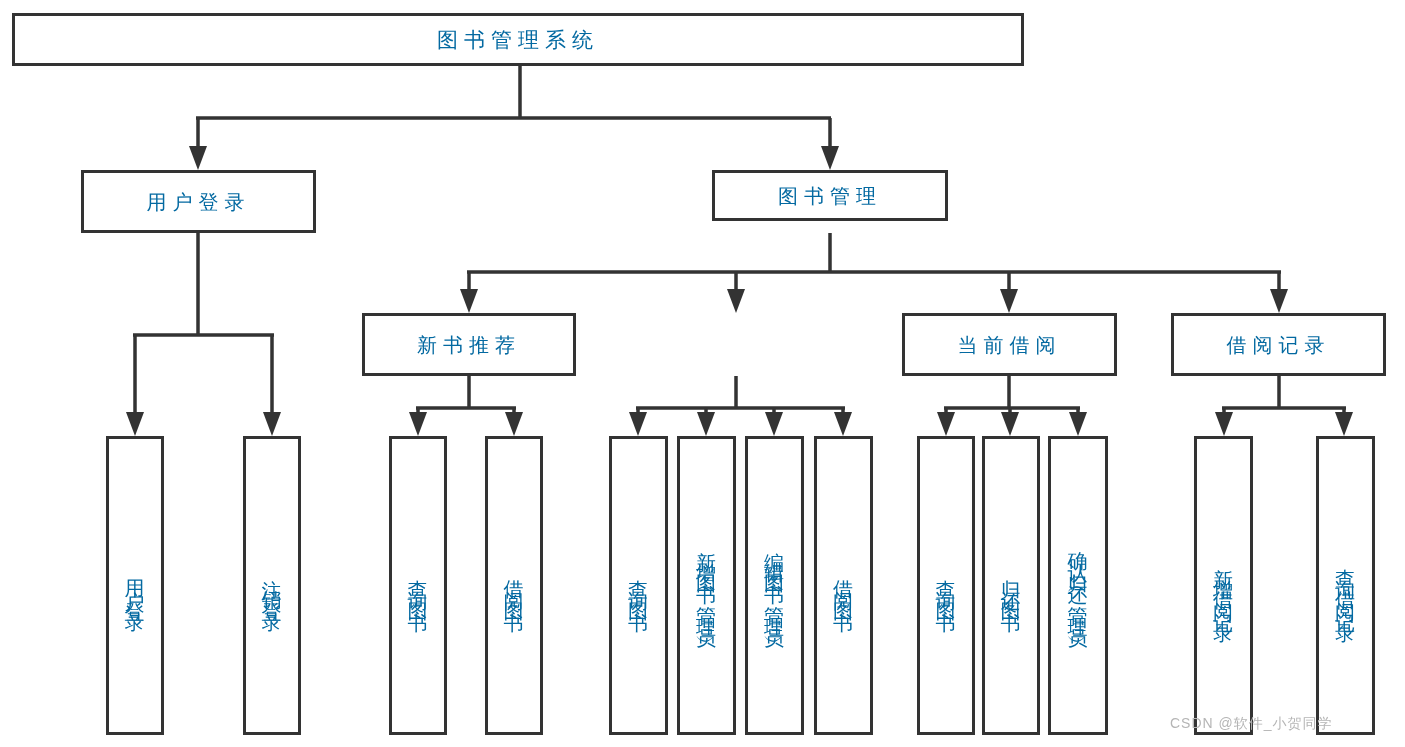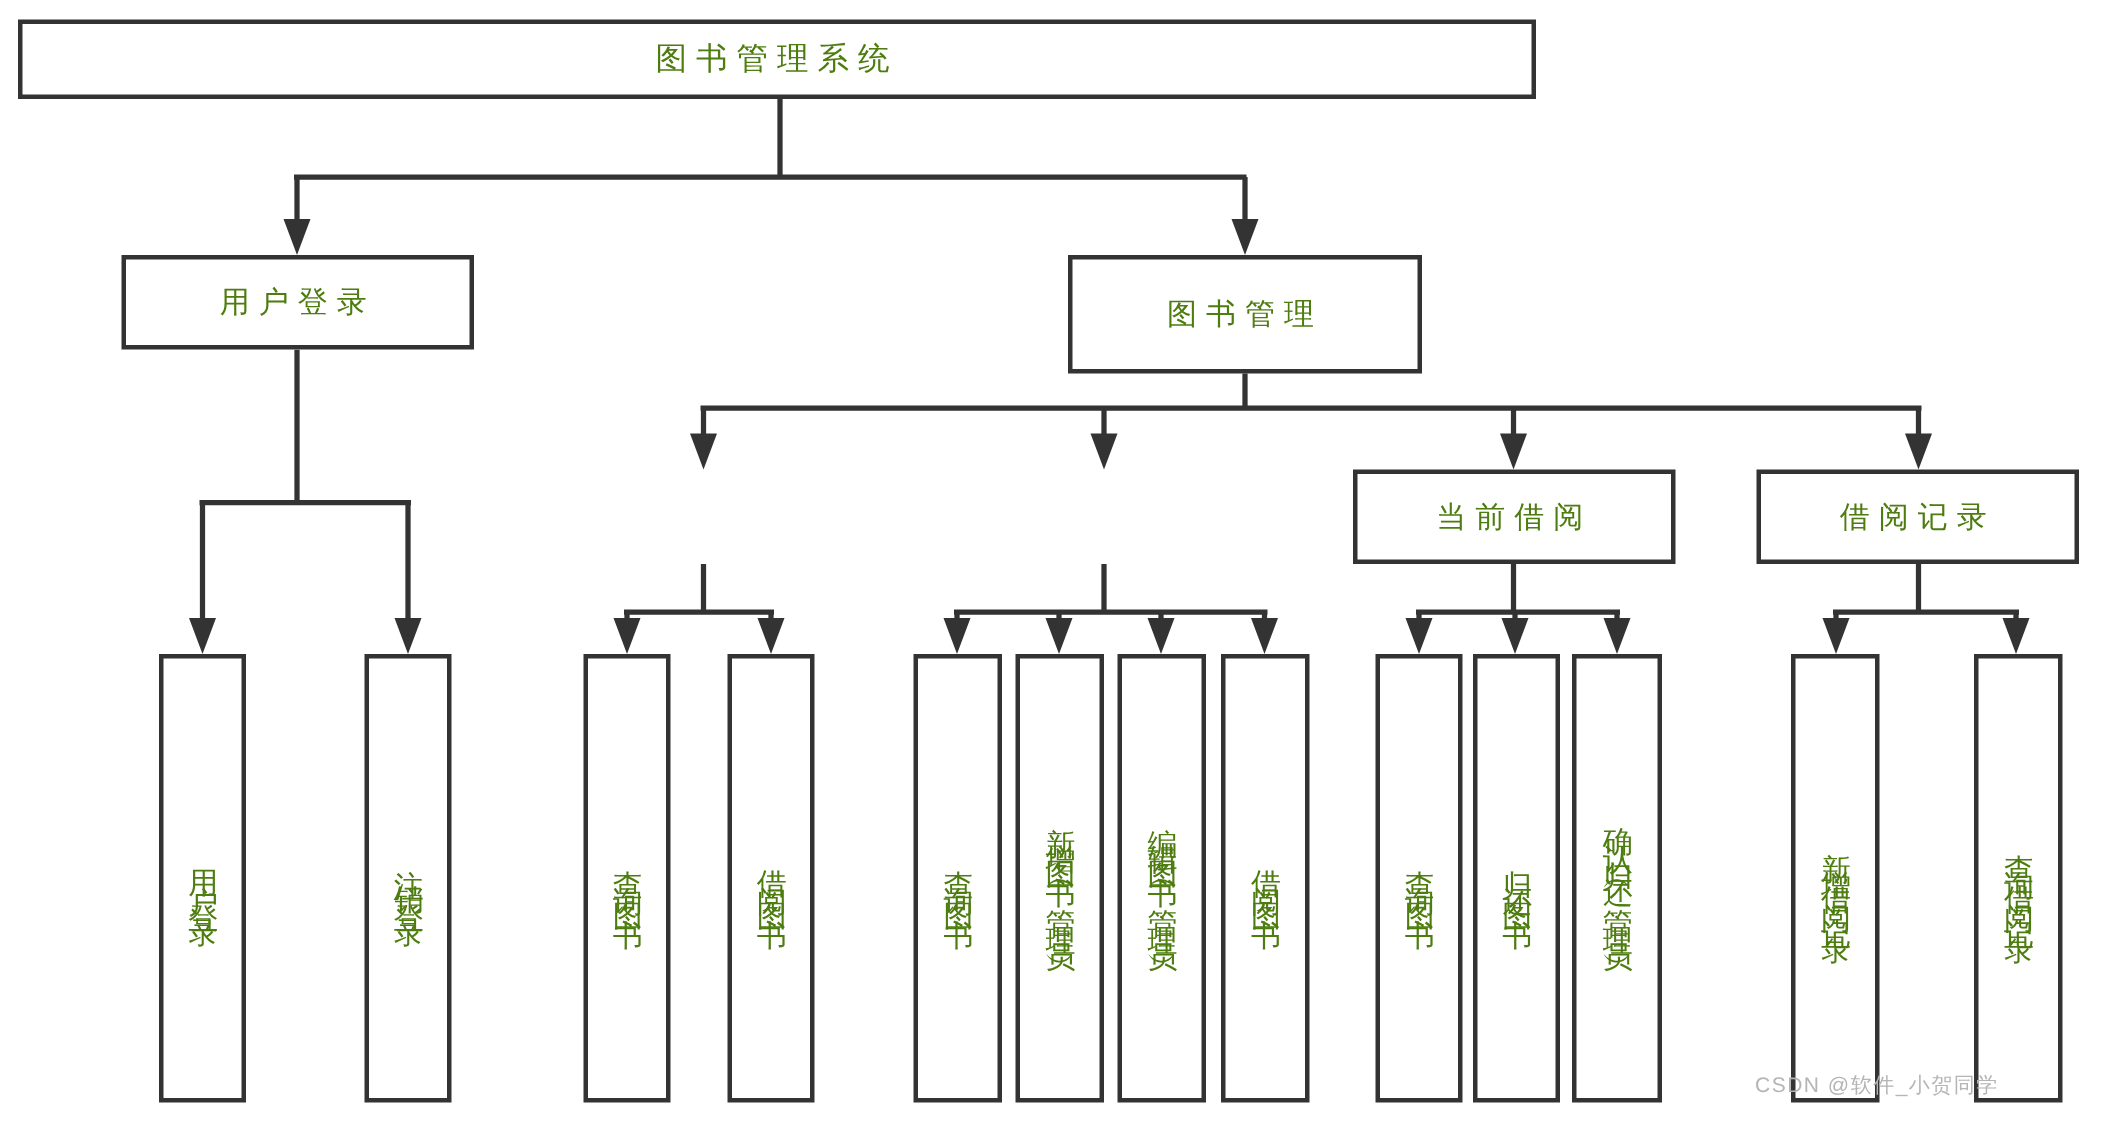--- a/index.html
+++ b/index.html
@@ -10,21 +10,21 @@
     font-family:"Liberation Sans", sans-serif;
     overflow:hidden;
   }
   #wires { position:absolute; left:0; top:0; width:1405px; height:747px; }
   .node {
     position:absolute;
     box-sizing:border-box;
     border:3px solid #333333;
     background:#ffffff;
     display:flex; align-items:center; justify-content:center;
-    color:#4d7c0f;
+    color:#0369a1;
     font-size:20px;
     letter-spacing:6px;
     line-height:1.1;
     white-space:nowrap;
   }
   .node-title { font-size:21px; }
   .leaf {
     writing-mode:vertical-rl;
     text-orientation:mixed;
     letter-spacing:11px;
@@ -83,22 +83,23 @@
       <polygon points="1001,412 1019,412 1010,436"></polygon>
       <polygon points="1069,412 1087,412 1078,436"></polygon>
       <polygon points="1215,412 1233,412 1224,436"></polygon>
       <polygon points="1335,412 1353,412 1344,436"></polygon>
     </g>
   </svg>
 
   <div class="node node-title" style="left:12px; top:13px; width:1012px; height:53px;">图书管理系统</div>
 
   <div class="node" style="left:81px; top:170px; width:235px; height:63px;">用户登录</div>
-  <div class="node" style="left:712px; top:170px; width:236px; height:79px;">图书管理</div>
+  <div class="node" style="left:712px; top:170px; width:236px; height:51px;">图书管理</div>
 
+  <div class="node" style="left:362px; top:313px; width:214px; height:63px;">新书推荐</div>
   <div class="node" style="left:902px; top:313px; width:215px; height:63px;">当前借阅</div>
   <div class="node" style="left:1171px; top:313px; width:215px; height:63px;">借阅记录</div>
 
   <div class="node leaf" style="left:106px; top:436px; width:58px; height:299px;">用户登录</div>
   <div class="node leaf" style="left:243px; top:436px; width:58px; height:299px;">注销登录</div>
 
   <div class="node leaf" style="left:389px; top:436px; width:58px; height:299px;">查询图书</div>
   <div class="node leaf" style="left:485px; top:436px; width:58px; height:299px;">借阅图书</div>
 
   <div class="node leaf" style="left:609px; top:436px; width:59px; height:299px;">查询图书</div>

